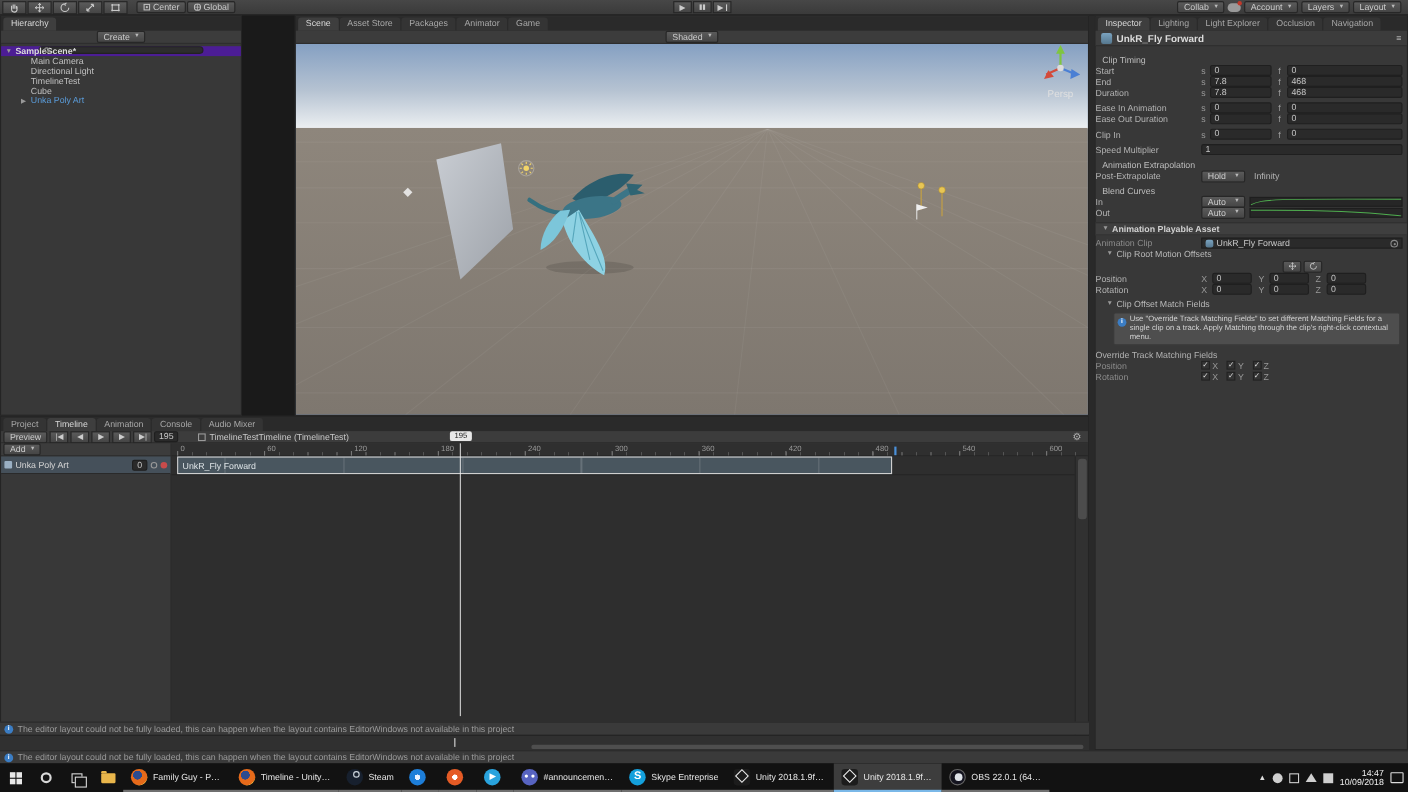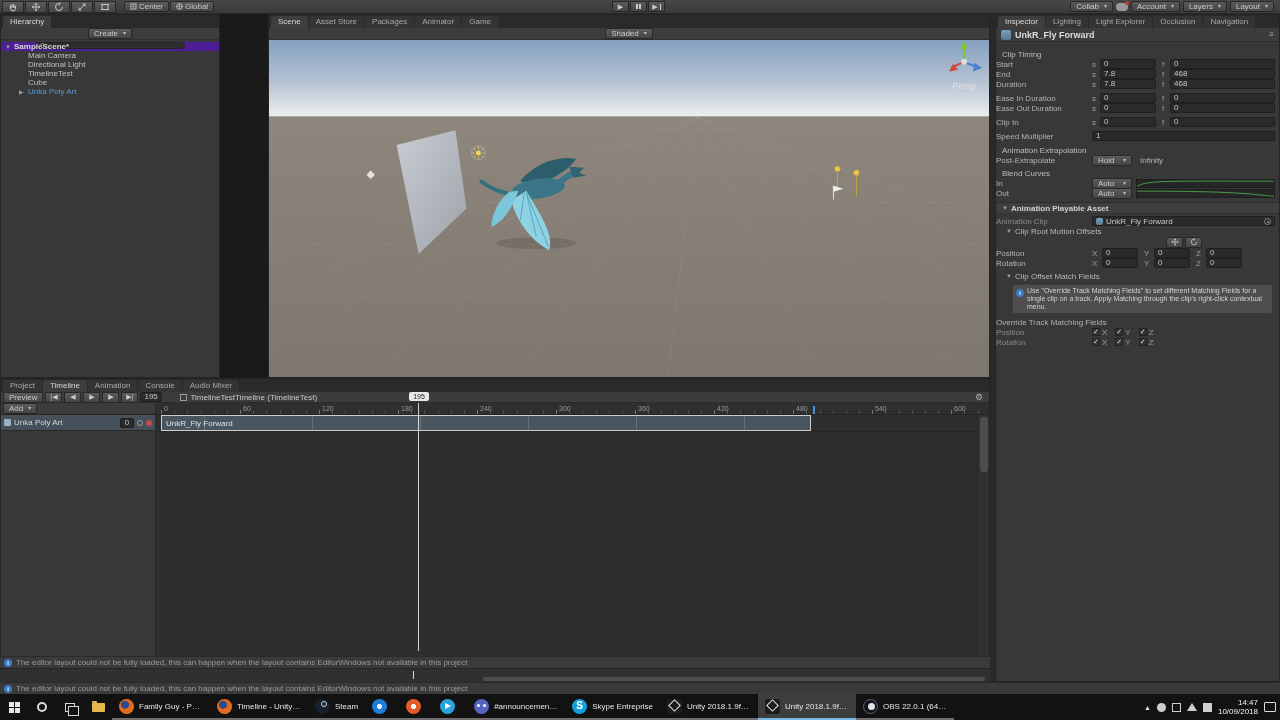--- a/index.html
+++ b/index.html
@@ -451,21 +451,21 @@
     </div>
     <div class="irow">
       <span class="ilbl">Duration</span>
       <span class="pfx">s</span>
       <span class="fld sfield">7.8</span>
       <span class="pfx">f</span>
       <span class="fld ffield wide">468</span>
     </div>
 
     <div class="irow" style="margin-top:4px">
-      <span class="ilbl">Ease In Duration</span>
+      <span class="ilbl">Ease In Animation</span>
       <span class="pfx">s</span>
       <span class="fld sfield">0</span>
       <span class="pfx">f</span>
       <span class="fld ffield wide">0</span>
     </div>
     <div class="irow">
       <span class="ilbl">Ease Out Duration</span>
       <span class="pfx">s</span>
       <span class="fld sfield">0</span>
       <span class="pfx">f</span>

